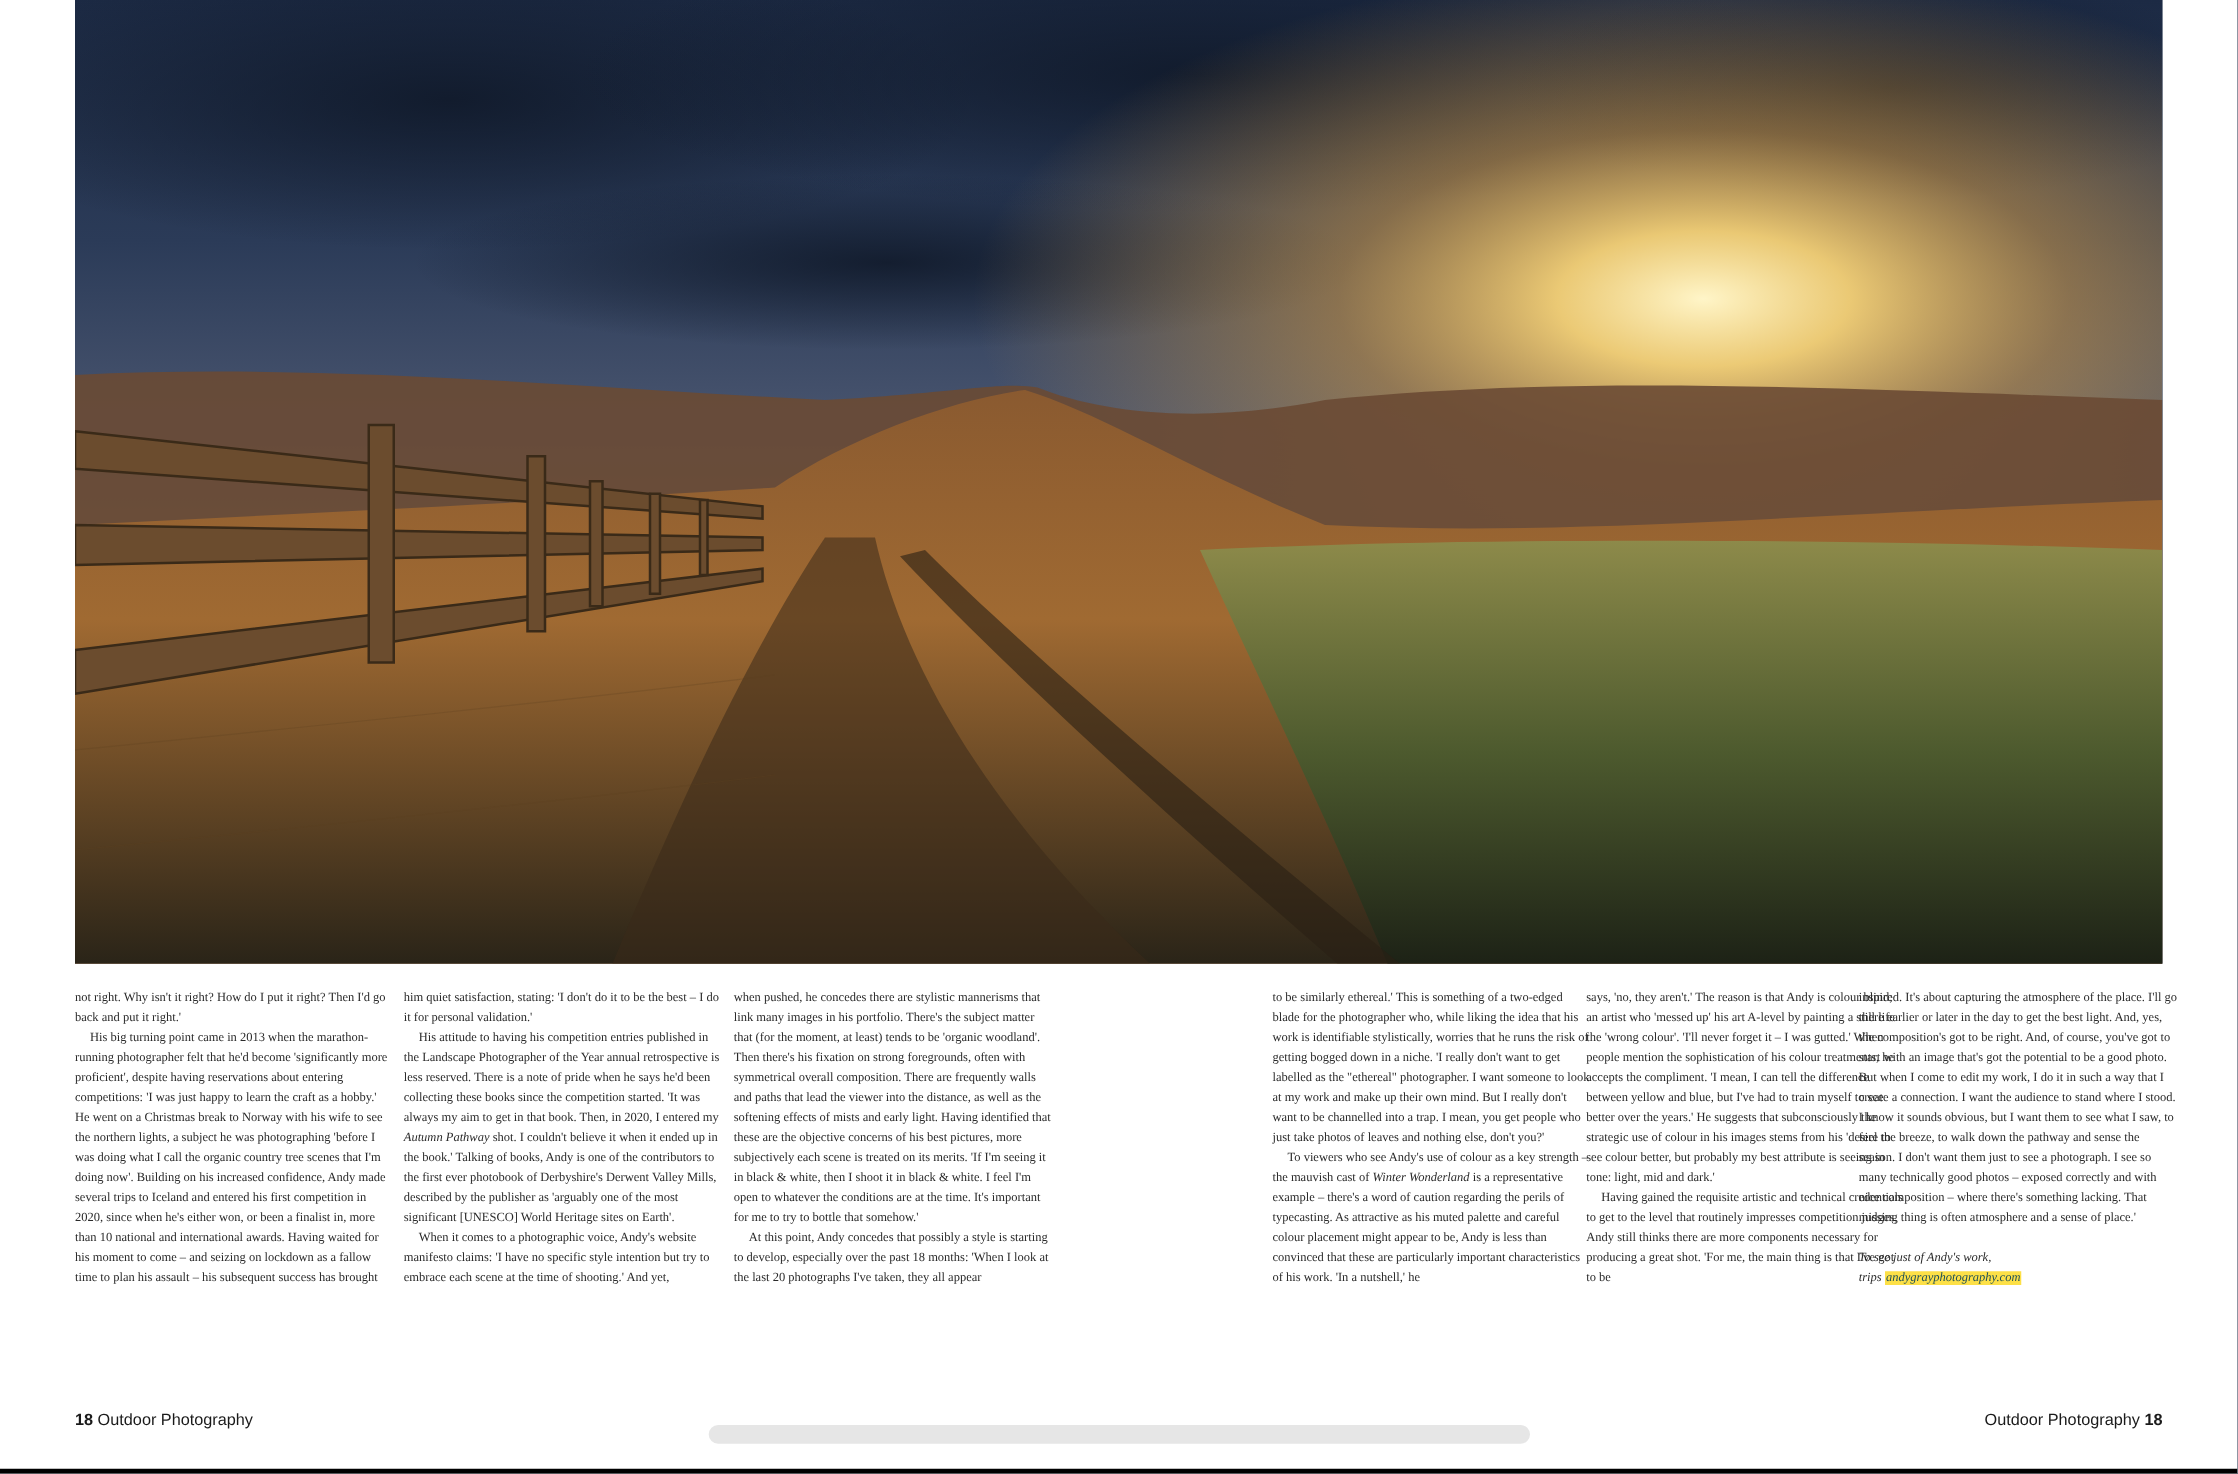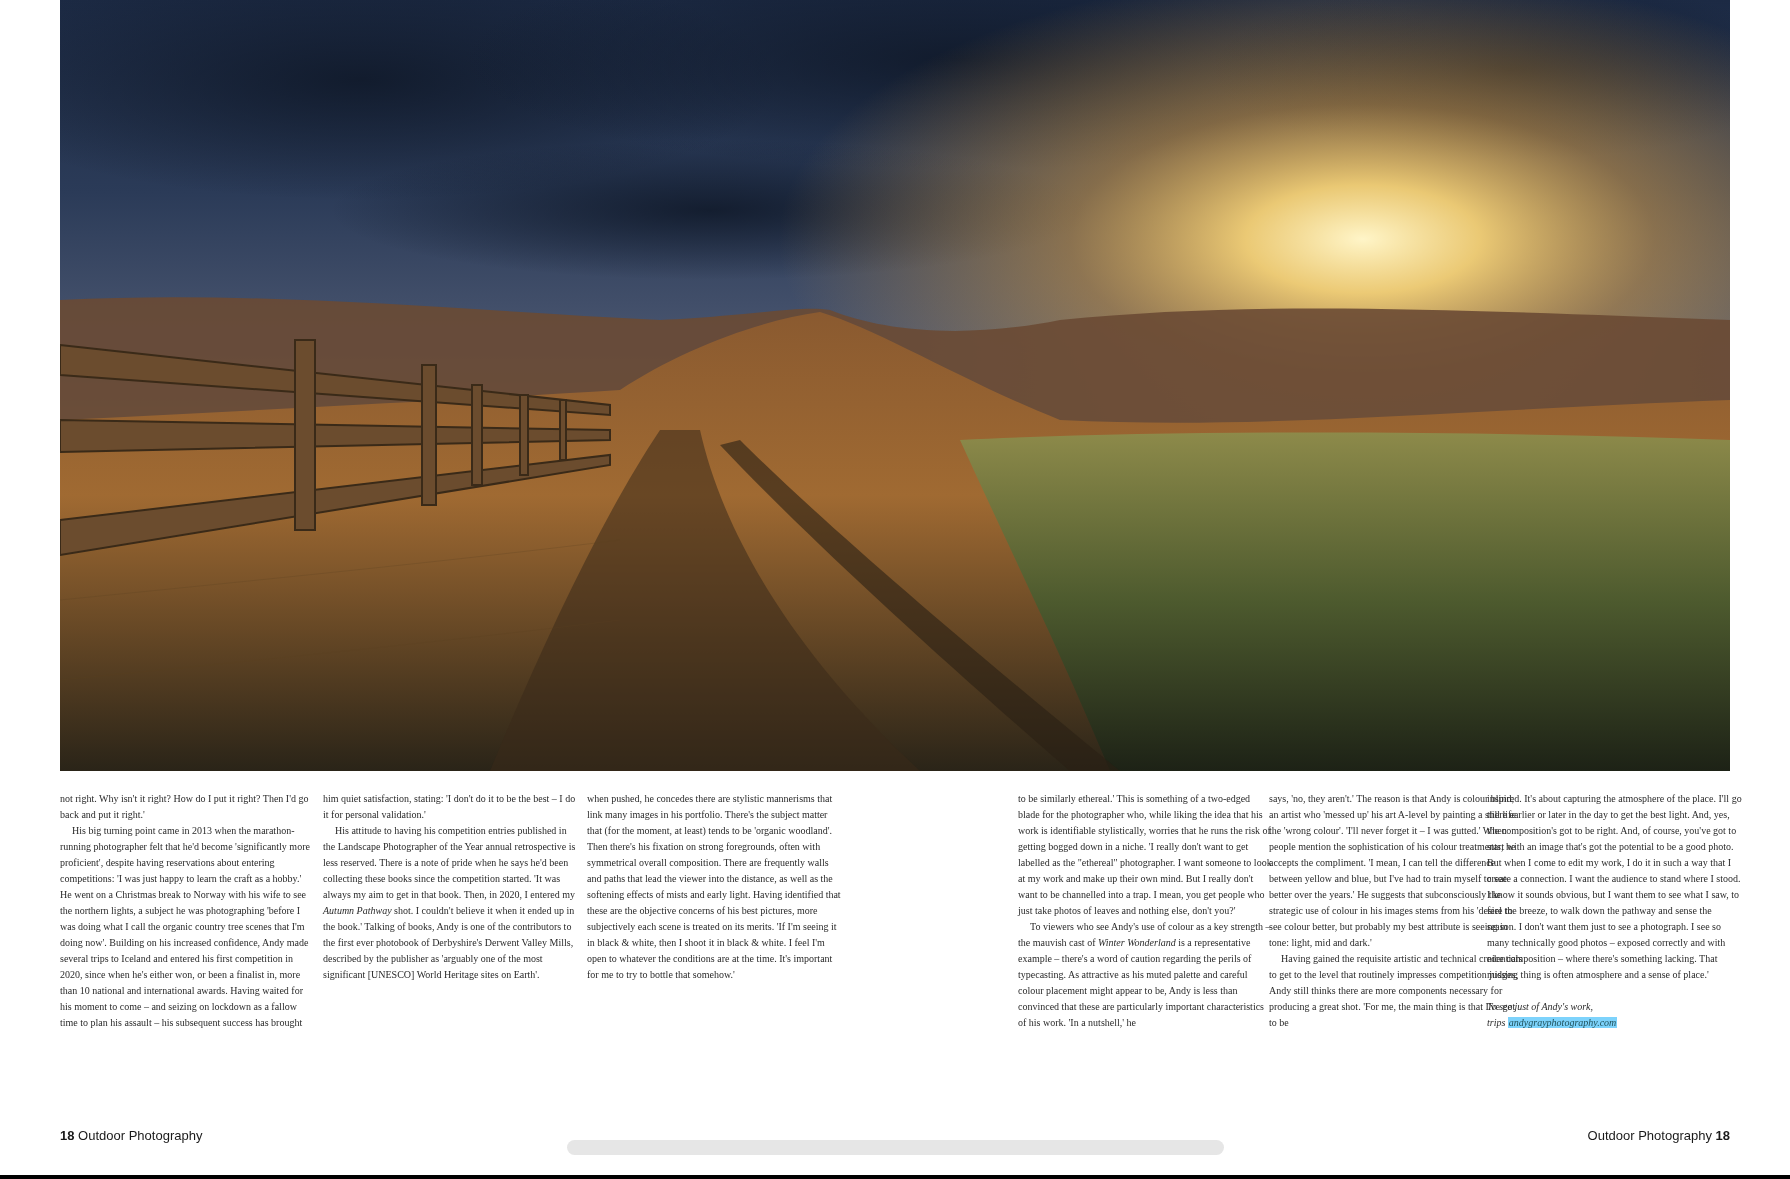--- a/index.html
+++ b/index.html
@@ -21,21 +21,21 @@
   .col p { margin:0; text-indent:0; }
   .col p.indent { text-indent:12px; }
   .col i { font-style:italic; }
   .col1 { left:60px; }
   .col2 { left:323px; }
   .col3 { left:587px; }
   .col4 { left:1018px; }
   .col5 { left:1269px; }
   .col6 { left:1487px; }
   .credit { margin-top:16px !important; font-style:italic; }
-  .link-hl { background:#7dd3fc; color:#1e4f57; padding:0 1px; }
+  .link-hl { background:#fde047; color:#1e4f57; padding:0 1px; }
   .folio {
     position:absolute; top:1128px;
     font-family:"Liberation Sans", "DejaVu Sans", sans-serif;
     font-size:13px; color:#1a1a1a;
   }
   .folio b { font-weight:700; }
   .folio-left { left:60px; }
   .folio-right { right:60px; }
   .hscroll {
     position:absolute; left:567px; top:1140px; width:657px; height:15px;
@@ -108,24 +108,26 @@
 </div>
 
 <div class="col col1">
   <p>not right. Why isn't it right? How do I put it right? Then I'd go back and put it right.'</p>
   <p class="indent">His big turning point came in 2013 when the marathon-running photographer felt that he'd become 'significantly more proficient', despite having reservations about entering competitions: 'I was just happy to learn the craft as a hobby.' He went on a Christmas break to Norway with his wife to see the northern lights, a subject he was photographing 'before I was doing what I call the organic country tree scenes that I'm doing now'. Building on his increased confidence, Andy made several trips to Iceland and entered his first competition in 2020, since when he's either won, or been a finalist in, more than 10 national and international awards. Having waited for his moment to come – and seizing on lockdown as a fallow time to plan his assault – his subsequent success has brought</p>
 </div>
 
 <div class="col col2">
   <p>him quiet satisfaction, stating: 'I don't do it to be the best – I do it for personal validation.'</p>
   <p class="indent"><span>His attitude to having his competition entries published in the Landscape Photographer of the Year annual retrospective is less reserved. There is a note of pride when he says he'd been collecting these books since the competition started. 'It was always my aim to get in that book. Then, in 2020, I entered my </span><i>Autumn Pathway</i><span> shot. I couldn't believe it when it ended up in the book.' Talking of books, Andy is one of the contributors to the first ever photobook of Derbyshire's Derwent Valley Mills, described by the publisher as 'arguably one of the most significant [UNESCO] World Heritage sites on Earth'.</span></p>
+  <p class="indent">When it comes to a photographic voice, Andy's website manifesto claims: 'I have no specific style intention but try to embrace each scene at the time of shooting.' And yet,</p>
 </div>
 
 <div class="col col3">
   <p>when pushed, he concedes there are stylistic mannerisms that link many images in his portfolio. There's the subject matter that (for the moment, at least) tends to be 'organic woodland'. Then there's his fixation on strong foregrounds, often with symmetrical overall composition. There are frequently walls and paths that lead the viewer into the distance, as well as the softening effects of mists and early light. Having identified that these are the objective concerns of his best pictures, more subjectively each scene is treated on its merits. 'If I'm seeing it in black &amp; white, then I shoot it in black &amp; white. I feel I'm open to whatever the conditions are at the time. It's important for me to try to bottle that somehow.'</p>
+  <p class="indent">At this point, Andy concedes that possibly a style is starting to develop, especially over the past 18 months: 'When I look at the last 20 photographs I've taken, they all appear</p>
 </div>
 
 <div class="col col4">
   <p>to be similarly ethereal.' This is something of a two-edged blade for the photographer who, while liking the idea that his work is identifiable stylistically, worries that he runs the risk of getting bogged down in a niche. 'I really don't want to get labelled as the "ethereal" photographer. I want someone to look at my work and make up their own mind. But I really don't want to be channelled into a trap. I mean, you get people who just take photos of leaves and nothing else, don't you?'</p>
   <p class="indent"><span>To viewers who see Andy's use of colour as a key strength – the mauvish cast of </span><i>Winter Wonderland</i><span> is a representative example – there's a word of caution regarding the perils of typecasting. As attractive as his muted palette and careful colour placement might appear to be, Andy is less than convinced that these are particularly important characteristics of his work. 'In a nutshell,' he</span></p>
 </div>
 
 <div class="col col5">
   <p>says, 'no, they aren't.' The reason is that Andy is colour blind; an artist who 'messed up' his art A-level by painting a still life the 'wrong colour'. 'I'll never forget it – I was gutted.' When people mention the sophistication of his colour treatments, he accepts the compliment. 'I mean, I can tell the difference between yellow and blue, but I've had to train myself to see better over the years.' He suggests that subconsciously the strategic use of colour in his images stems from his 'desire to see colour better, but probably my best attribute is seeing in tone: light, mid and dark.'</p>
   <p class="indent">Having gained the requisite artistic and technical credentials to get to the level that routinely impresses competition judges, Andy still thinks there are more components necessary for producing a great shot. 'For me, the main thing is that I've got to be</p>

